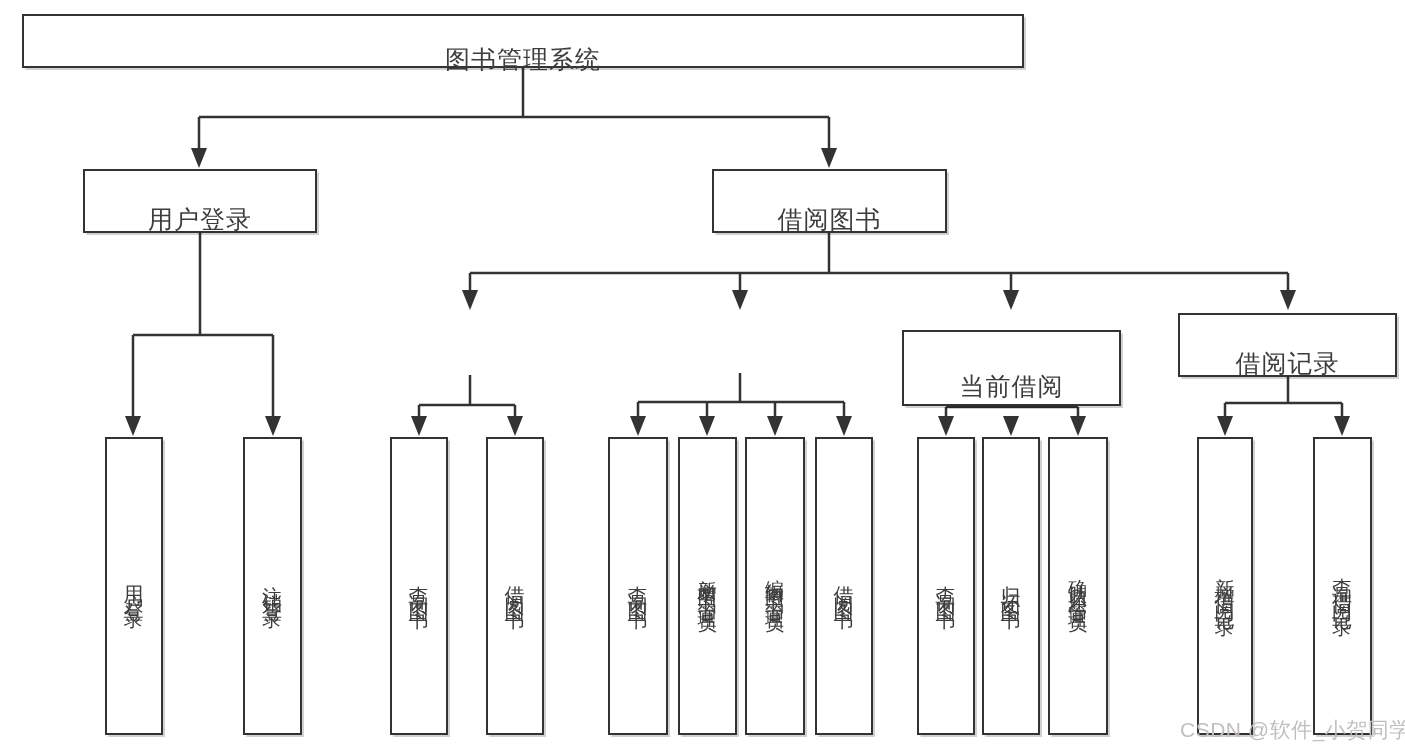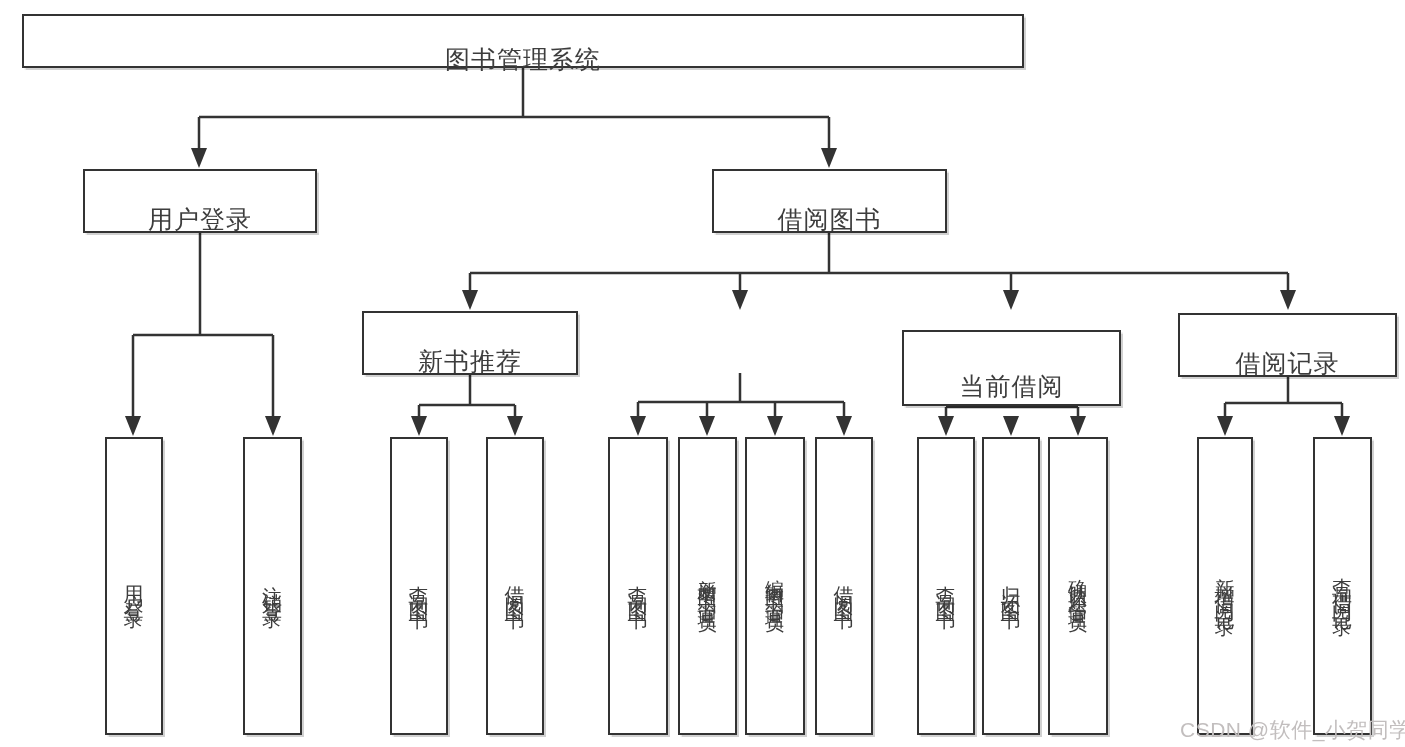--- a/index.html
+++ b/index.html
@@ -100,23 +100,20 @@
     <span>图书管理系统</span>
   </div>
 
   <div class="box h" style="left:83px;top:169px;width:234px;height:64px">
     <span>用户登录</span>
   </div>
   <div class="box h" style="left:712px;top:169px;width:235px;height:64px">
     <span>借阅图书</span>
   </div>
 
-  <div class="box h" style="left:362px;top:311px;width:216px;height:64px">
-    <span>新书推荐</span>
-  </div>
   <div class="box h" style="left:902px;top:330px;width:219px;height:76px">
     <span>当前借阅</span>
   </div>
   <div class="box h" style="left:1178px;top:313px;width:219px;height:64px">
     <span>借阅记录</span>
   </div>
 
   <div class="box v" style="left:105px;top:437px;width:58px;height:298px">
     <span>用户登录</span>
   </div>

